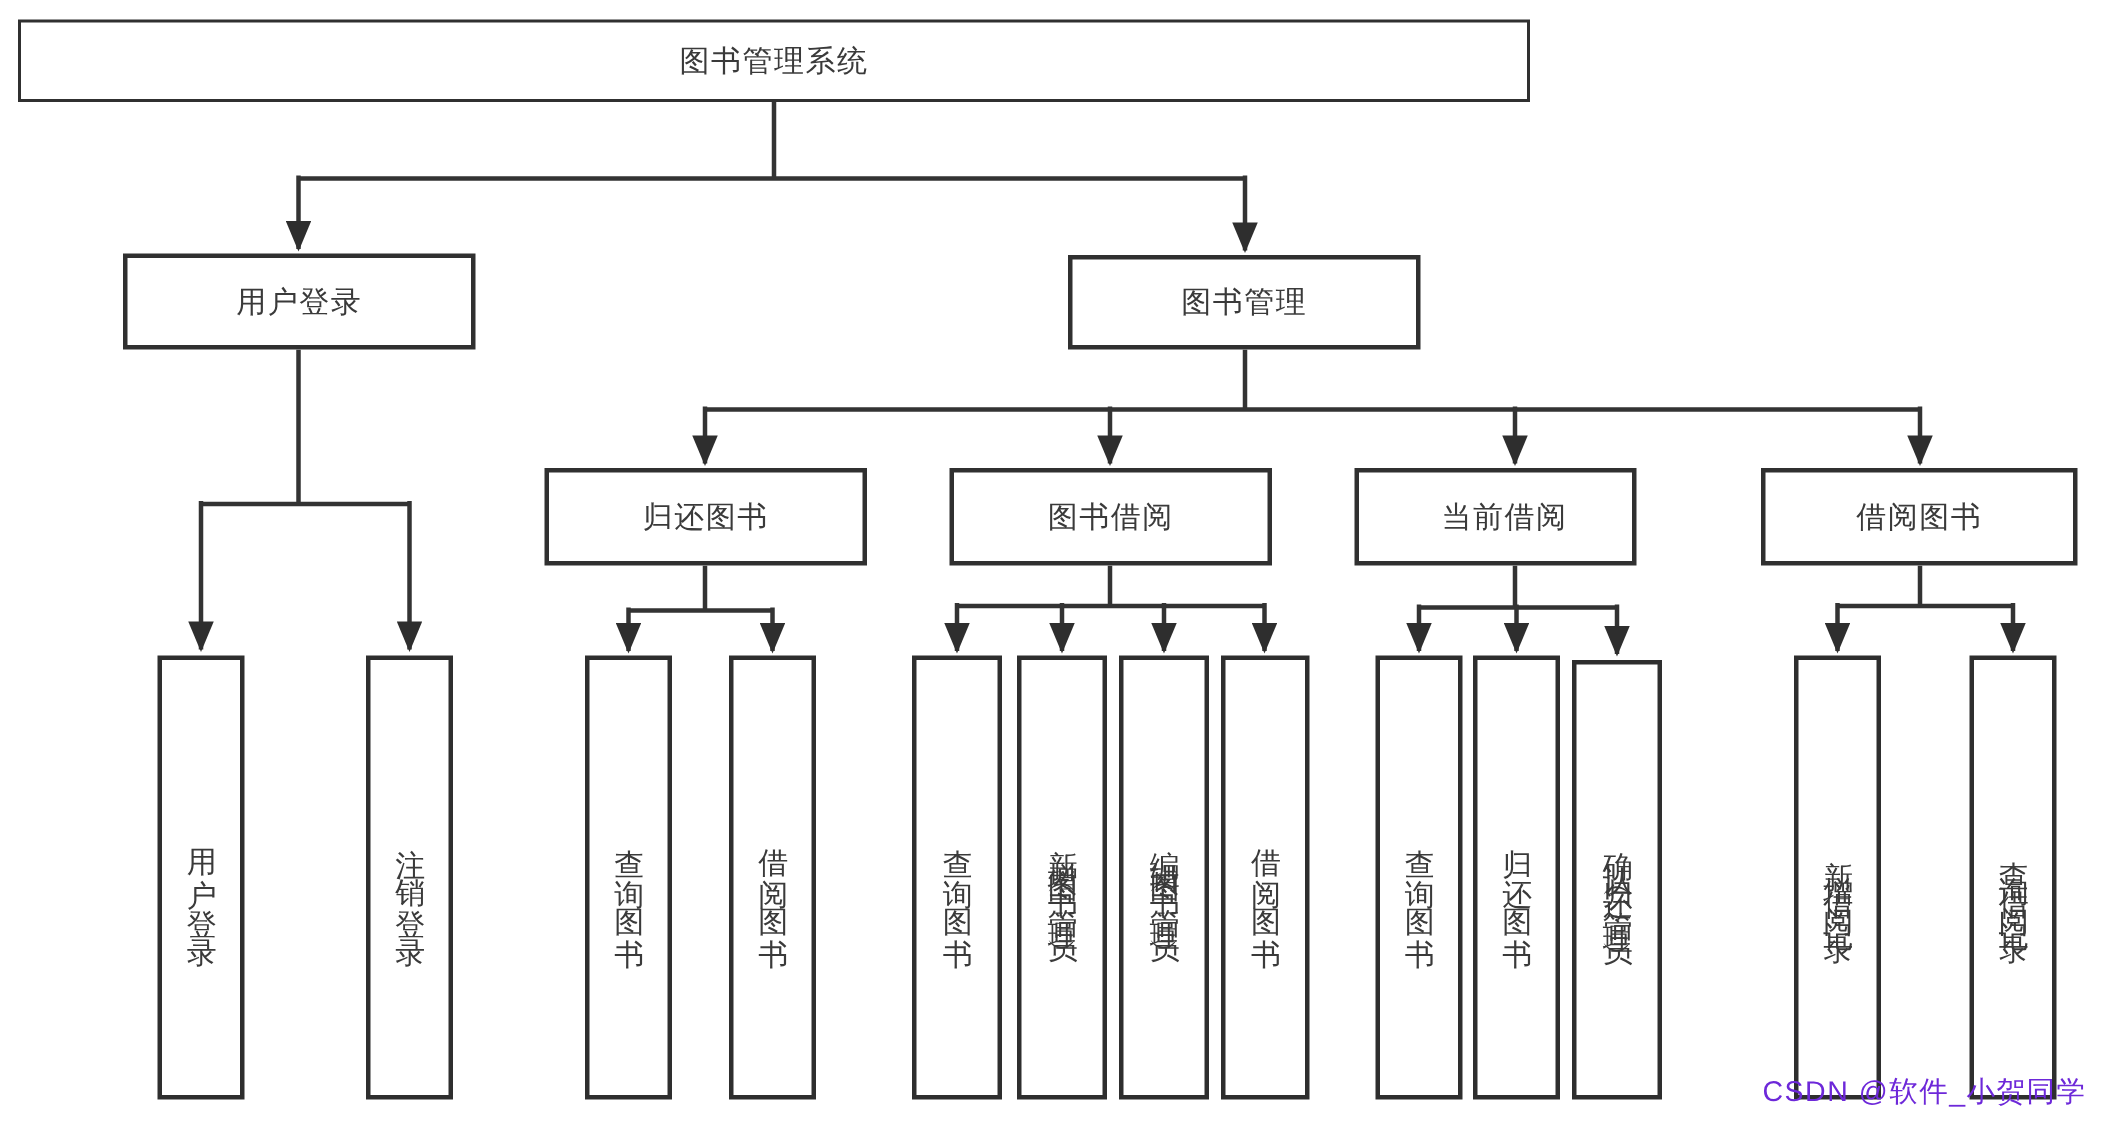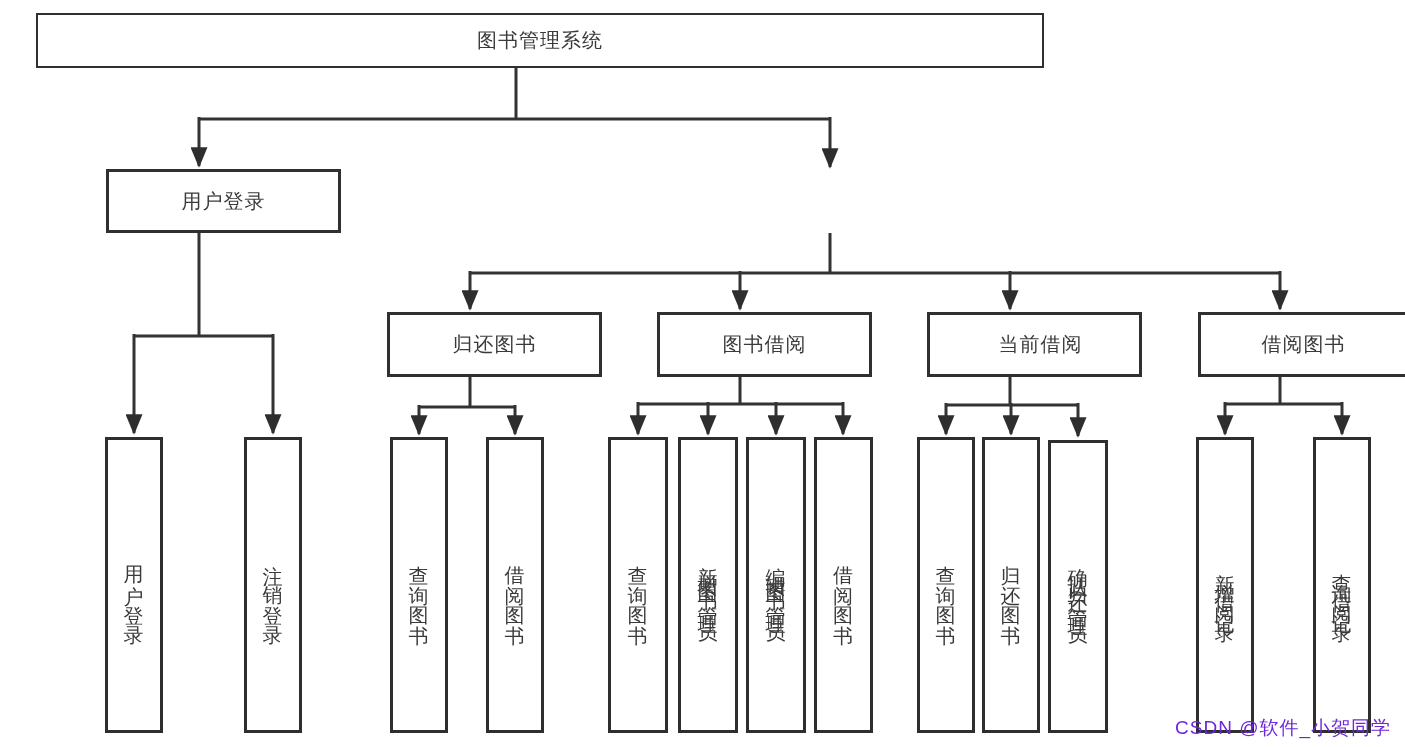--- a/index.html
+++ b/index.html
@@ -4,21 +4,21 @@
 <style>
   * { margin:0; padding:0; box-sizing:border-box; }
   html,body { width:1405px; height:747px; background:#ffffff; overflow:hidden;
               font-family:"Liberation Sans", sans-serif; }
   #stage { position:relative; width:1405px; height:747px; background:#ffffff; }
 
   #wires { position:absolute; left:0; top:0; width:1405px; height:747px; z-index:1; }
 
   .node { position:absolute; z-index:2; background:#ffffff; border:3px solid #303030;
           display:flex; align-items:center; justify-content:center;
-          color:#3a3a3a; font-size:20px; letter-spacing:1px;margin-left:24px; }
+          color:#3a3a3a; font-size:20px; letter-spacing:1px; }
   .node.root { border-width:2px; }
 
   .vnode { position:absolute; z-index:2; background:#ffffff; border:3px solid #2e2e2e;
            display:flex; align-items:center; justify-content:center; }
   .vlabel { writing-mode:vertical-rl; text-orientation:mixed; color:#3a3a3a;
             font-size:20px; line-height:1.1; white-space:nowrap; }
   .ls4 { letter-spacing:20px; padding-top:10px; }
   .ls6 { letter-spacing:10px; padding-top:5px; }
   .ls9 { letter-spacing:8px;  padding-top:4px; }
 
@@ -73,28 +73,31 @@
     </g>
   </svg>
 
   <div class="node root" style="left:12px; top:13px; width:1008px; height:55px;">
     <span>图书管理系统</span>
   </div>
 
   <div class="node" style="left:82px; top:169px; width:235px; height:64px;">
     <span>用户登录</span>
   </div>
+  <div class="node" style="left:712px; top:170px; width:235px; height:63px;">
+    <span>图书管理</span>
+  </div>
 
   <div class="node" style="left:363px; top:312px; width:215px; height:65px;">
     <span>归还图书</span>
   </div>
   <div class="node" style="left:633px; top:312px; width:215px; height:65px;">
     <span>图书借阅</span>
   </div>
-  <div class="node" style="left:903px; top:312px; width:215px; height:65px;padding-left:12px;">
+  <div class="node" style="left:903px; top:312px; width:188px; height:65px;padding-left:12px;">
     <span>当前借阅</span>
   </div>
   <div class="node" style="left:1174px; top:312px; width:211px; height:65px;">
     <span>借阅图书</span>
   </div>
 
   <div class="vnode" style="left:105px; top:437px; width:58px; height:296px;">
     <span class="vlabel ls4">用户登录</span>
   </div>
   <div class="vnode" style="left:244px; top:437px; width:58px; height:296px;">

